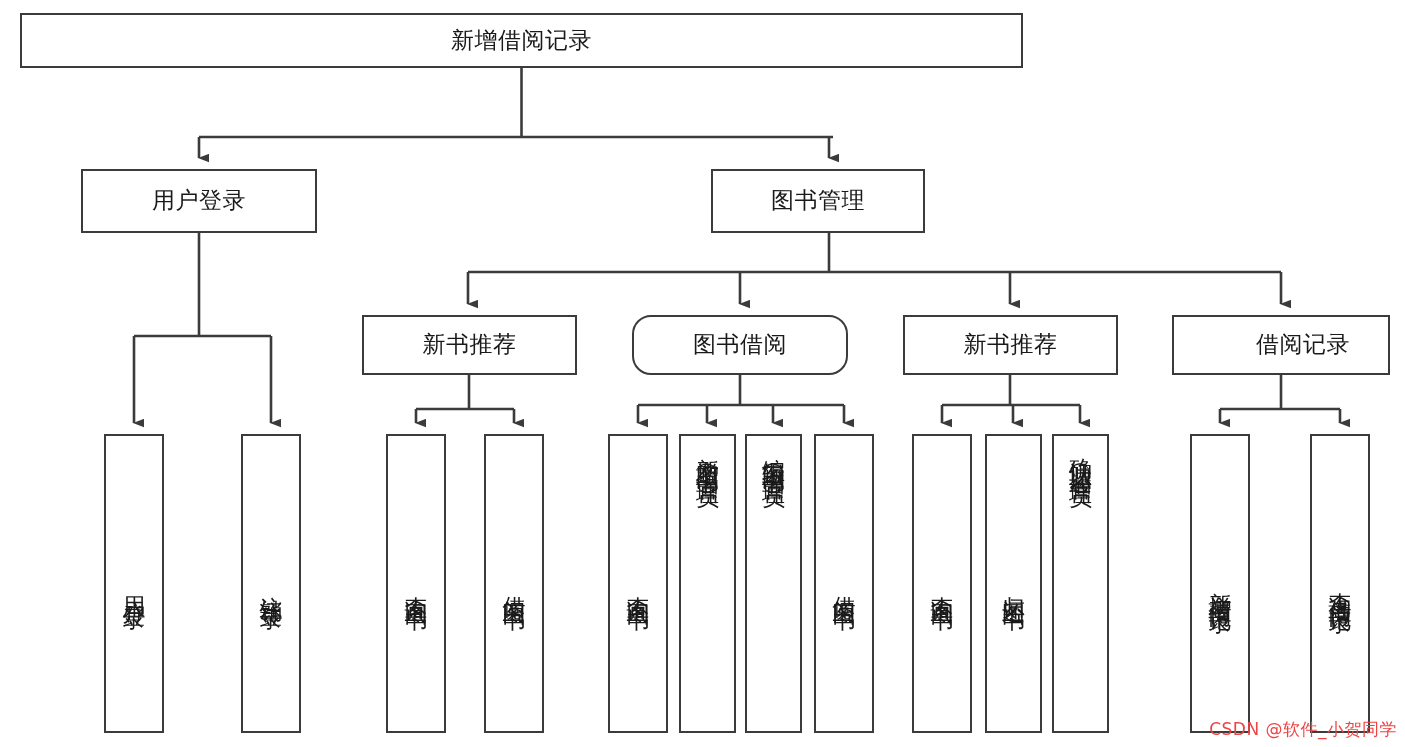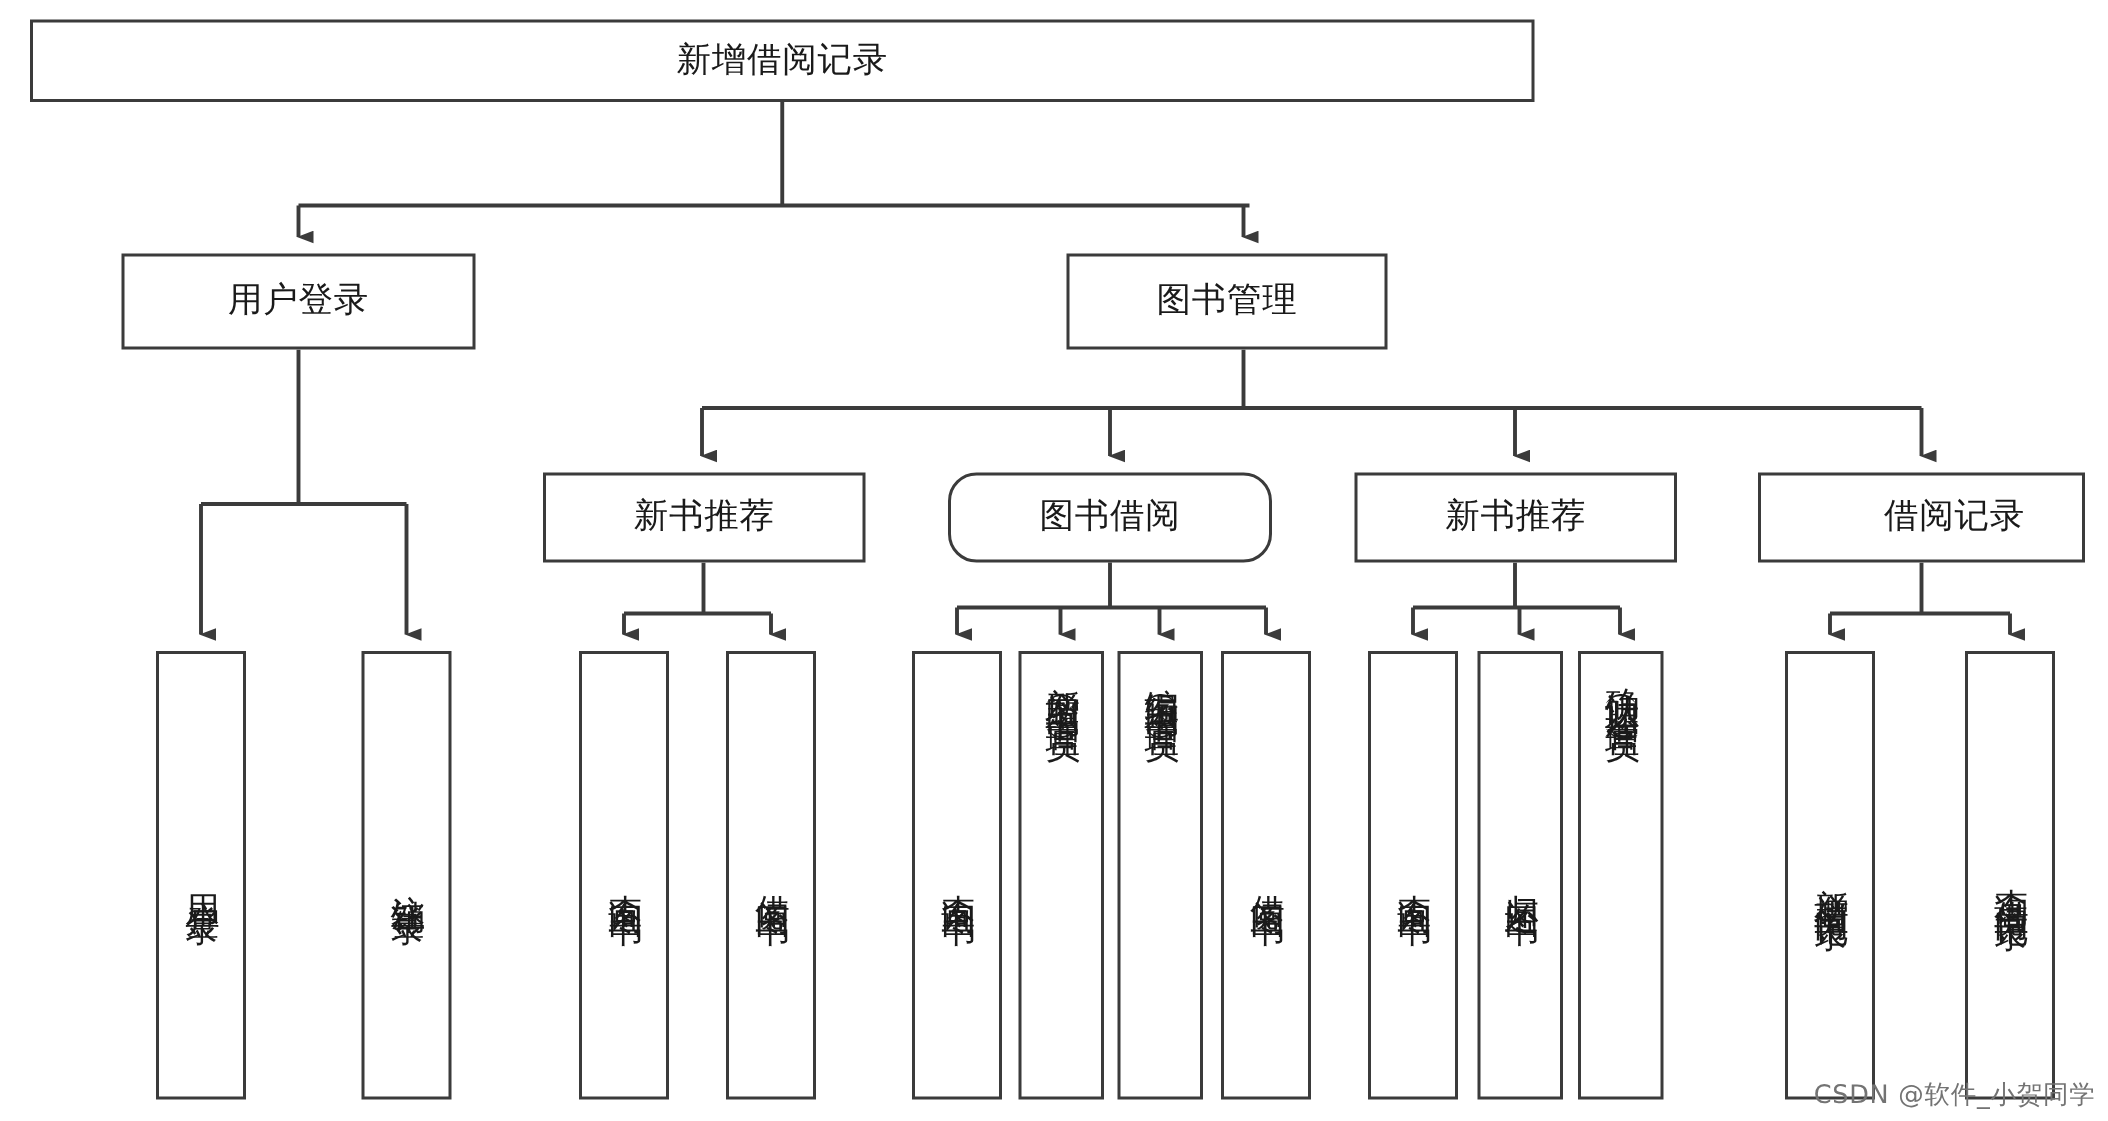--- a/index.html
+++ b/index.html
@@ -63,21 +63,21 @@
     line-height: 1;
   }
   .node.vert.start {
     align-items: flex-start;
   }
   .watermark {
     position: absolute;
     right: 8px;
     bottom: 6px;
     font-size: 17px;
-    color: #737373;
+    color: #ef4444;
     white-space: nowrap;
     letter-spacing: 0.5px;
   }
 </style>
 </head>
 <body>
 
 <div id="diagram-root">
 
   <svg class="edges" viewBox="0 0 1405 747">

